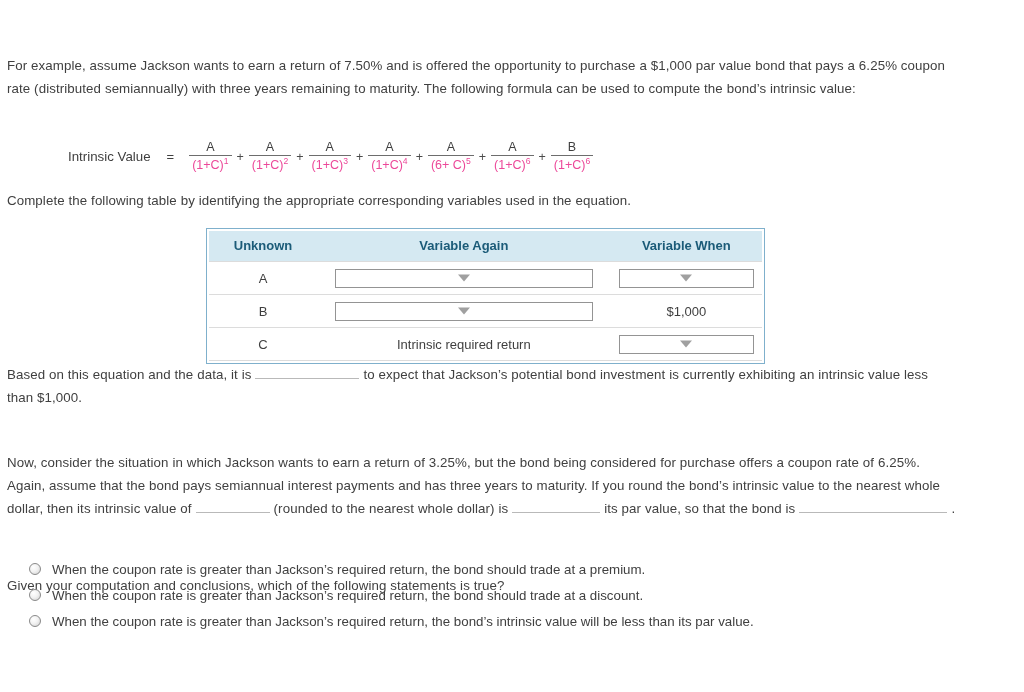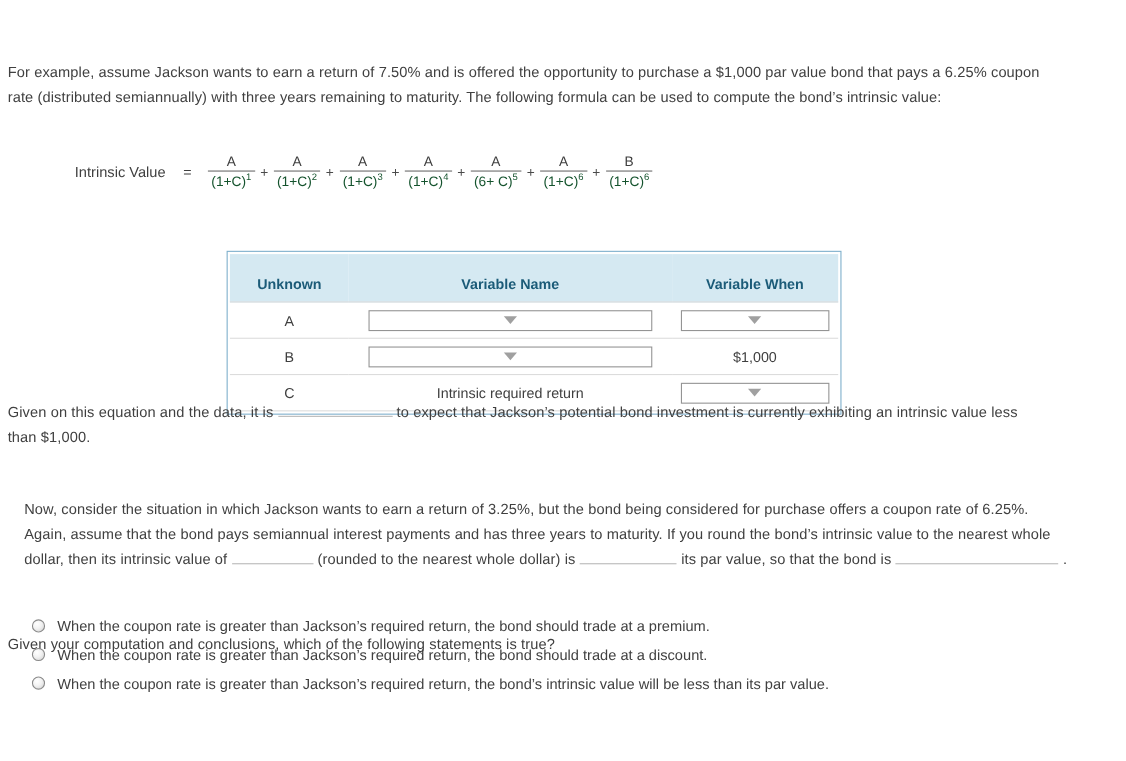--- a/index.html
+++ b/index.html
@@ -29,21 +29,21 @@
     position: absolute;
     line-height: 23px;
     color: #404040;
     font-size: 13.3px;
     letter-spacing: 0.1px;
   }
 
   #intro { left: 7px; top: 12px; width: 960px; }
   #complete-line { left: 7px; top: 147px; width: 760px; }
   #based-para { left: 7px; top: 321px; width: 940px; }
-  #now-para { left: 22px; top: 409px; width: 952px; }
+  #now-para { left: 7px; top: 409px; width: 952px; }
   #question-line { left: 7px; top: 532px; width: 760px; }
 
   
   .blank {
     display: inline-block;
     border-bottom: 1px solid #b9b9b9;
     vertical-align: baseline;
     height: 14px;
     margin: 0 4px;
   }
@@ -87,21 +87,21 @@
     line-height: 14px;
   }
   .frac .bar {
     width: 100%;
     height: 1px;
     background: #6d6d6d;
   }
   .frac .den {
     font-size: 12.5px;
     padding: 1px 3px 0 3px;
-    color: #14532d;
+    color: #ec4899;
     line-height: 16px;
     white-space: nowrap;
   }
   .frac .den sup {
     font-size: 8.6px;
     vertical-align: super;
     line-height: 0;
   }
   .plus {
     font-size: 12.5px;
@@ -123,21 +123,21 @@
   }
   #var-table table {
     border-collapse: collapse;
     width: 100%;
   }
   #var-table th {
     background: #d5e9f2;
     color: #1b5b78;
     font-size: 13px;
     font-weight: bold;
-    padding: 20px 0 8px 0;
+    padding: 7px 0 8px 0;
     text-align: center;
     border: none;
   }
   #var-table td {
     border-top: 1px solid #dcdcdc;
     padding: 4px 0;
     text-align: center;
     font-size: 13px;
     color: #3f3f3f;
     height: 24px;
@@ -255,27 +255,28 @@
     </span>
     <span class="plus">+</span>
 
     <span class="frac">
       <span class="num">B</span>
       <span class="bar"></span>
       <span class="den"><span>(1+C)</span><sup>6</sup></span>
     </span>
   </div>
 
+  <div class="para" id="complete-line">Complete the following table by identifying the appropriate corresponding variables used in the equation.</div>
 
   <div id="var-table">
     <table>
       <thead>
         <tr>
           <th class="col-unknown">Unknown</th>
-          <th class="col-name">Variable Name</th>
+          <th class="col-name">Variable Again</th>
           <th class="col-value">Variable When</th>
         </tr>
       </thead>
       <tbody>
         <tr>
           <td>A</td>
           <td>
             <span class="dropdown dd-name">
               <span class="caret"></span>
             </span>
@@ -301,21 +302,21 @@
           <td>
             <span class="dropdown dd-value">
               <span class="caret"></span>
             </span>
           </td>
         </tr>
       </tbody>
     </table>
   </div>
 
-  <div class="para" id="based-para"><span>Given on this equation and the data, it is</span><span class="blank blank-lg"></span><span>to expect that Jackson’s potential bond investment is currently exhibiting an intrinsic value less than $1,000.</span></div>
+  <div class="para" id="based-para"><span>Based on this equation and the data, it is</span><span class="blank blank-lg"></span><span>to expect that Jackson’s potential bond investment is currently exhibiting an intrinsic value less than $1,000.</span></div>
 
   <div class="para" id="now-para"><span>Now, consider the situation in which Jackson wants to earn a return of 3.25%, but the bond being considered for purchase offers a coupon rate of 6.25%. Again, assume that the bond pays semiannual interest payments and has three years to maturity. If you round the bond’s intrinsic value to the nearest whole dollar, then its intrinsic value of</span><span class="blank blank-md"></span><span>(rounded to the nearest whole dollar) is</span><span class="blank blank-sm"></span><span>its par value, so that the bond is</span><span class="blank blank-xl"></span><span>.</span></div>
 
   <div class="para" id="question-line">Given your computation and conclusions, which of the following statements is true?</div>
 
   <div id="options">
     <div class="opt-row">
       <span class="radio"></span>
       <span class="opt-label">When the coupon rate is greater than Jackson’s required return, the bond should trade at a premium.</span>
     </div>

